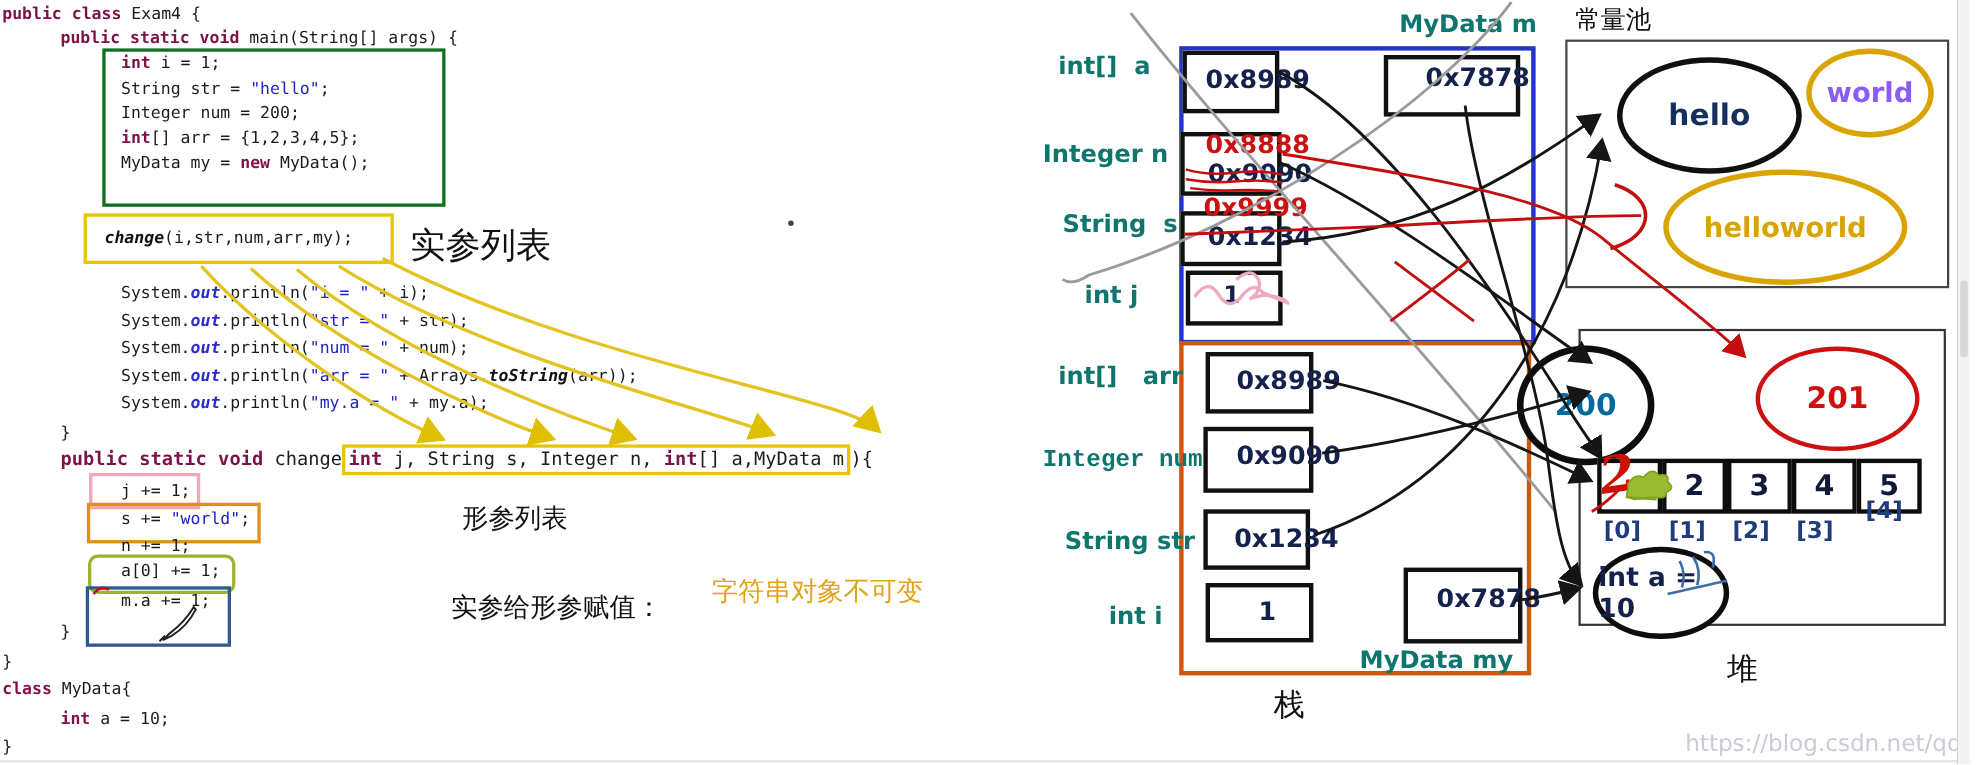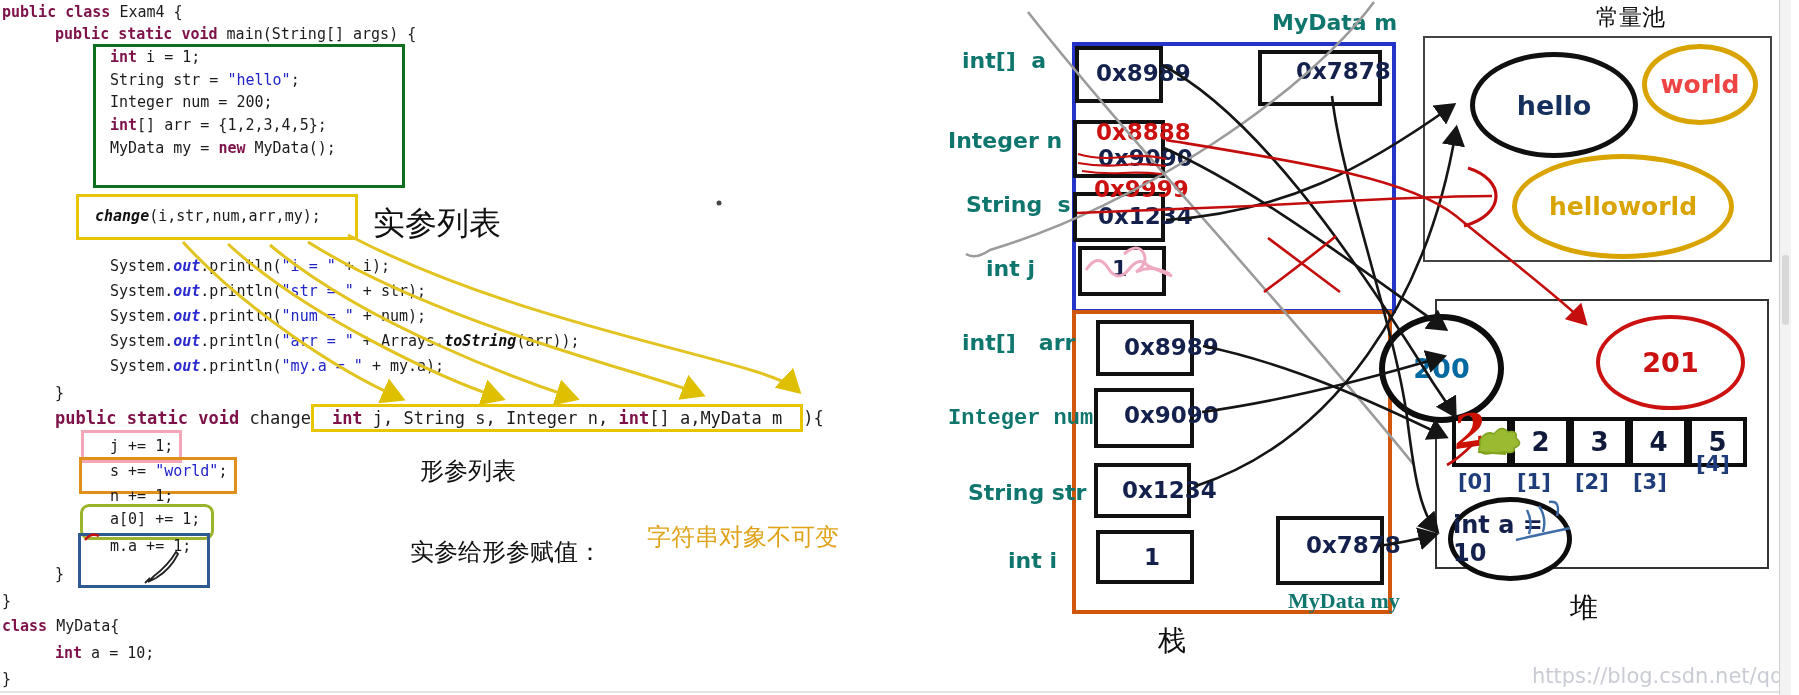--- a/index.html
+++ b/index.html
@@ -6,21 +6,21 @@
   #stage{position:relative;width:1791px;height:695px;background:#ffffff;overflow:hidden;
          font-family:"DejaVu Sans","Liberation Sans",sans-serif;}
   
   .codeline{position:absolute;white-space:pre;font-family:"DejaVu Sans Mono","Liberation Mono",monospace;
             font-size:15px;line-height:20px;color:#1c1c1c;z-index:3;}
   .kw{color:#7d1148;font-weight:bold;}
   .pl{color:#1c1c1c;}
   .str{color:#1f23c8;}
   .out{color:#2b2bd0;font-weight:bold;font-style:italic;}
   .fn{color:#111;font-weight:bold;font-style:italic;}
-  .ybox{border:3px solid #e7c500;padding:1px 18px;background:rgba(255,255,255,0);}
+  .ybox{border:3px solid #e7c500;padding:1px 3px;background:rgba(255,255,255,0);}
   .codebox{position:absolute;z-index:2;background:transparent;}
   
   .frame{position:absolute;z-index:2;background:transparent;}
   .vbox{position:absolute;border:4px solid #111;background:#fff;z-index:2;}
   .vlabel{position:absolute;font-weight:600;font-size:22px;color:#0f766e;white-space:pre;z-index:3;}
   .vval{position:absolute;font-weight:600;font-size:23px;color:#14214d;z-index:3;white-space:pre;margin-left:14px;}
   .vred{color:#cc1111;}
   .cnlabel{position:absolute;font-size:23px;color:#111;z-index:3;white-space:pre;}
   .gold{color:#d9a400;}
   .oval{position:absolute;border-radius:50%;display:flex;align-items:center;justify-content:center;
@@ -78,21 +78,21 @@
     </div>
 
   <div class="cnlabel" style="left:373px;top:202px;font-size:32px;">实参列表</div>
   <div class="cnlabel" style="left:420px;top:455px;font-size:24px;">形参列表</div>
   <div class="cnlabel" style="left:362px;top:536px;font-size:24px;margin-left:48px;">实参给形参赋值：</div>
   <div class="cnlabel gold" style="left:647px;top:521px;font-size:24px;color:#dfA31a;">字符串对象不可变</div>
 
   <div class="frame" style="left:1072px;top:42px;width:316px;height:263px;border:4px solid #2433c8;"></div>
   <div class="frame" style="left:1072px;top:310px;width:312px;height:296px;border:4px solid #d0560c;"></div>
   <div class="vlabel" style="left:1272px;top:10px;">MyData m</div>
-  <div class="vlabel" style="left:1288px;top:588px;z-index:4;font-family:Liberation Serif, serif;">MyData my</div>
+  <div class="vlabel" style="left:1236px;top:588px;z-index:4;">MyData my</div>
   <div class="cnlabel" style="left:1158px;top:622px;font-size:28px;">栈</div>
   <div class="cnlabel" style="left:1570px;top:589px;font-size:28px;">堆</div>
 
   <div class="vbox" style="left:1258px;top:50px;width:116px;height:48px;"></div>
   <div class="vval" style="left:1282px;top:58px;">0x7878</div>
   <div class="vbox" style="left:1276px;top:516px;width:100px;height:61px;"></div>
   <div class="vval" style="left:1292px;top:532px;">0x7878</div>
 
   <div id="stack-layer">
       <div class="vlabel" style="left: 962px; top: 48px;">int[]  a</div>
@@ -117,24 +117,24 @@
       <div class="vval" style="left: 1110px; top: 402px;">0x9090</div>
       <div class="vlabel" style="left: 968px; top: 480px;">String str</div>
       <div class="vbox" style="left: 1094px; top: 463px; width: 89px; height: 47px;"></div>
       <div class="vval" style="left: 1108px; top: 477px;">0x1234</div>
       <div class="vlabel" style="left: 1008px; top: 548px;">int i</div>
       <div class="vbox" style="left: 1096px; top: 530px; width: 90px; height: 46px;"></div>
       <div class="vval" style="left: 1130px; top: 544px;">1</div>
     </div>
 
   <div class="frame" style="left:1423px;top:36px;width:345px;height:222px;border:2px solid #444;"></div>
-  <div class="cnlabel" style="left:1596px;top:2px;font-size:23px;font-family:Liberation Serif, serif;">常量池</div>
+  <div class="cnlabel" style="left:1432px;top:2px;font-size:23px;font-family:Liberation Serif, serif;">常量池</div>
   <div id="pool-layer">
       <div class="oval" style="left: 1470px; top: 52px; width: 158px; height: 96px; border: 5px solid rgb(16, 16, 16); color: rgb(22, 48, 94); font-size: 27px;">hello</div>
-      <div class="oval" style="left: 1642px; top: 44px; width: 106px; height: 71px; border: 5px solid rgb(217, 164, 0); color: #ef4444; font-size: 25px;">world</div>
+      <div class="oval" style="left: 1642px; top: 44px; width: 106px; height: 71px; border: 5px solid rgb(217, 164, 0); color: #8b5cf6; font-size: 25px;">world</div>
       <div class="oval" style="left: 1512px; top: 154px; width: 212px; height: 95px; border: 5px solid rgb(217, 164, 0); color: rgb(217, 164, 0); font-size: 25px;">helloworld</div>
     </div>
 
   <div class="frame" style="left:1435px;top:299px;width:330px;height:266px;border:2px solid #333;"></div>
   <div id="heap-layer">
       <div class="oval" style="left: 1379px; top: 314px; width: 113px; height: 97px; border: 6px solid rgb(13, 13, 13); color: #0369a1; font-size: 27px;">200</div>
       <div class="oval" style="left: 1596px; top: 315px; width: 141px; height: 87px; border: 4px solid rgb(204, 17, 17); color: rgb(204, 17, 17); font-size: 27px;">201</div>
       <div class="cell" style="left: 1452px; top: 417px; width: 51px; height: 42px;"></div>
       <div class="cell" style="left: 1511px; top: 417px; width: 51px; height: 42px;">2</div>
       <div class="cell" style="left: 1570px; top: 417px; width: 51px; height: 42px;">3</div>

